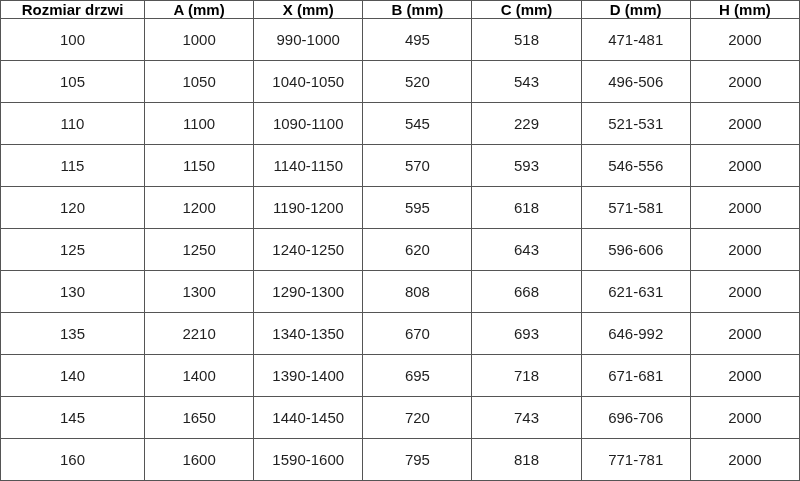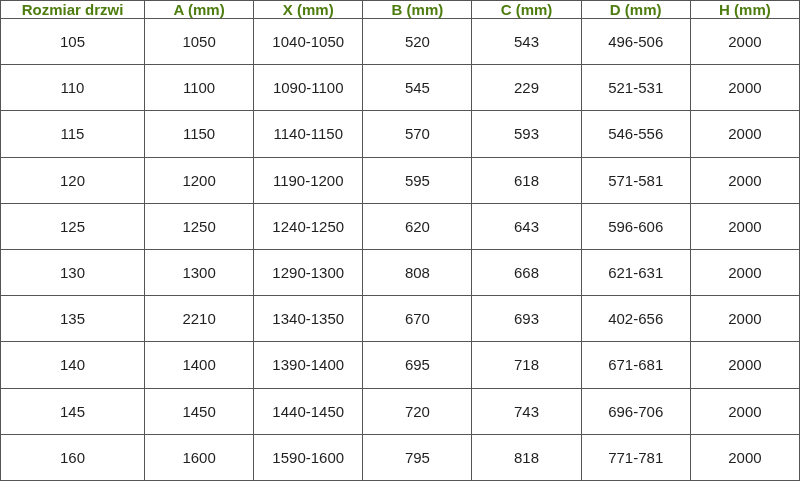--- a/index.html
+++ b/index.html
@@ -26,21 +26,21 @@
     text-align: center;
     vertical-align: middle;
     padding: 0;
     font-size: 15px;
     color: #1f1f1f;
     overflow: hidden;
     white-space: nowrap;
   }
   table.size-table th {
     font-weight: bold;
-    color: #4d7c0f;
+    color: #000000;
     margin-left: 28px;
   }
   col.col-first { width: 144px; }
 </style>
 </head>
 <body>
 
 <table class="size-table">
   <colgroup>
     <col class="col-first">
@@ -56,20 +56,29 @@
       <th>Rozmiar drzwi</th>
       <th>A (mm)</th>
       <th>X (mm)</th>
       <th>B (mm)</th>
       <th>C (mm)</th>
       <th>D (mm)</th>
       <th>H (mm)</th>
     </tr>
   </thead>
   <tbody>
+      <tr>
+        <td>100</td>
+        <td>1000</td>
+        <td>990-1000</td>
+        <td>495</td>
+        <td>518</td>
+        <td>471-481</td>
+        <td>2000</td>
+      </tr>
       <tr>
         <td>105</td>
         <td>1050</td>
         <td>1040-1050</td>
         <td>520</td>
         <td>543</td>
         <td>496-506</td>
         <td>2000</td>
       </tr>
       <tr>
@@ -116,35 +125,35 @@
         <td>668</td>
         <td>621-631</td>
         <td>2000</td>
       </tr>
       <tr>
         <td>135</td>
         <td>2210</td>
         <td>1340-1350</td>
         <td>670</td>
         <td>693</td>
-        <td>402-656</td>
+        <td>646-992</td>
         <td>2000</td>
       </tr>
       <tr>
         <td>140</td>
         <td>1400</td>
         <td>1390-1400</td>
         <td>695</td>
         <td>718</td>
         <td>671-681</td>
         <td>2000</td>
       </tr>
       <tr>
         <td>145</td>
-        <td>1450</td>
+        <td>1650</td>
         <td>1440-1450</td>
         <td>720</td>
         <td>743</td>
         <td>696-706</td>
         <td>2000</td>
       </tr>
       <tr>
         <td>160</td>
         <td>1600</td>
         <td>1590-1600</td>

